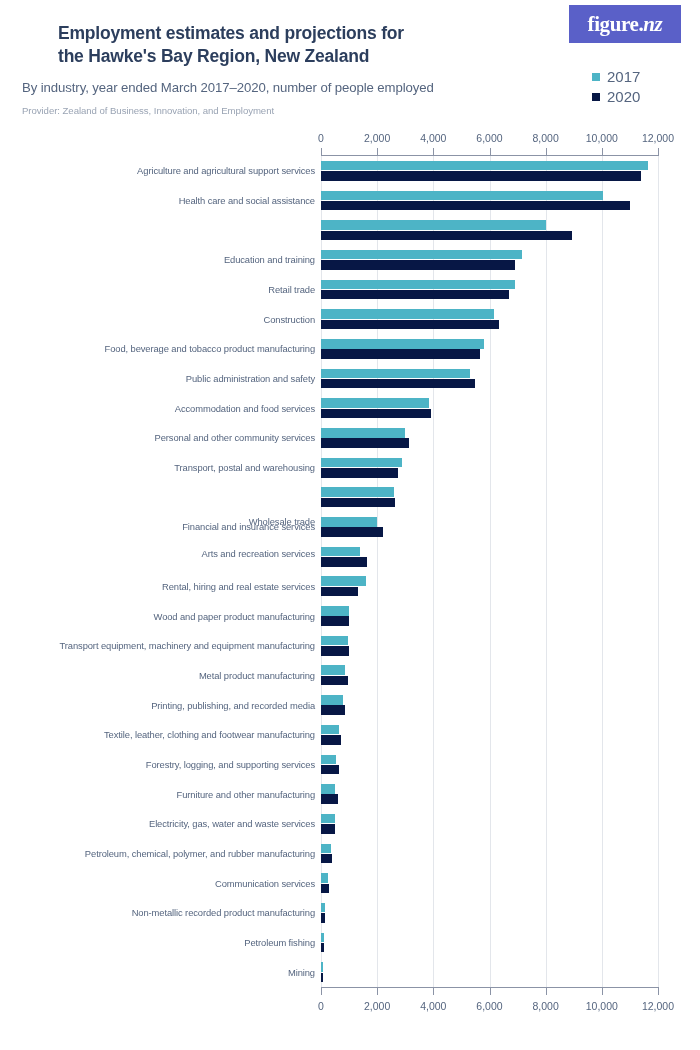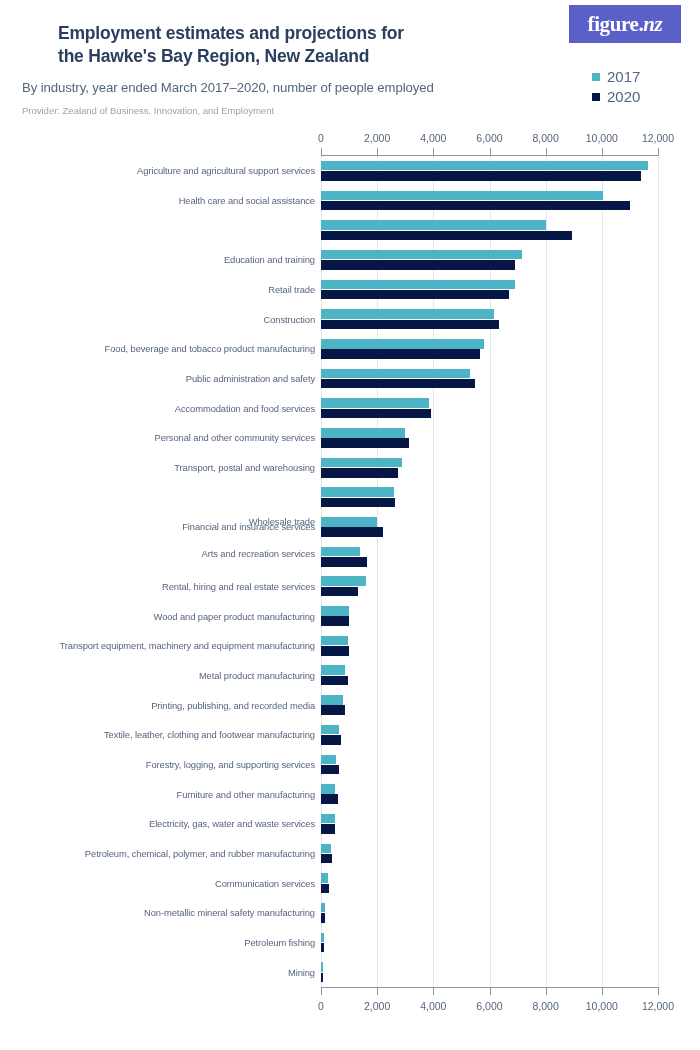--- a/index.html
+++ b/index.html
@@ -182,21 +182,21 @@
         <div class="cat-label" style="top: 454.518px;">Wood and paper product manufacturing</div>
         <div class="cat-label" style="top: 484.196px;">Transport equipment, machinery and equipment manufacturing</div>
         <div class="cat-label" style="top: 513.875px;">Metal product manufacturing</div>
         <div class="cat-label" style="top: 543.554px;">Printing, publishing, and recorded media</div>
         <div class="cat-label" style="top: 573.232px;">Textile, leather, clothing and footwear manufacturing</div>
         <div class="cat-label" style="top: 602.911px;">Forestry, logging, and supporting services</div>
         <div class="cat-label" style="top: 632.589px;">Furniture and other manufacturing</div>
         <div class="cat-label" style="top: 662.268px;">Electricity, gas, water and waste services</div>
         <div class="cat-label" style="top: 691.946px;">Petroleum, chemical, polymer, and rubber manufacturing</div>
         <div class="cat-label" style="top: 721.625px;">Communication services</div>
-        <div class="cat-label" style="top: 751.304px;">Non-metallic mineral safety manufacturing</div>
+        <div class="cat-label" style="top: 751.304px;">Non-metallic recorded product manufacturing</div>
         <div class="cat-label" style="top: 780.982px;">Petroleum fishing</div>
         <div class="cat-label" style="top: 810.661px;">Mining</div>
       </div>
     <div id="plot">
         <div class="gridline zero" style="left: 0px;"></div>
         <div class="gridline" style="left: 56.1667px;"></div>
         <div class="gridline" style="left: 112.333px;"></div>
         <div class="gridline" style="left: 168.5px;"></div>
         <div class="gridline" style="left: 224.667px;"></div>
         <div class="gridline" style="left: 280.833px;"></div>

